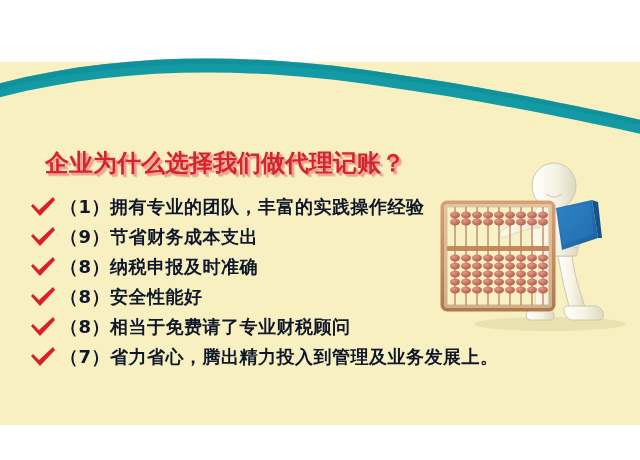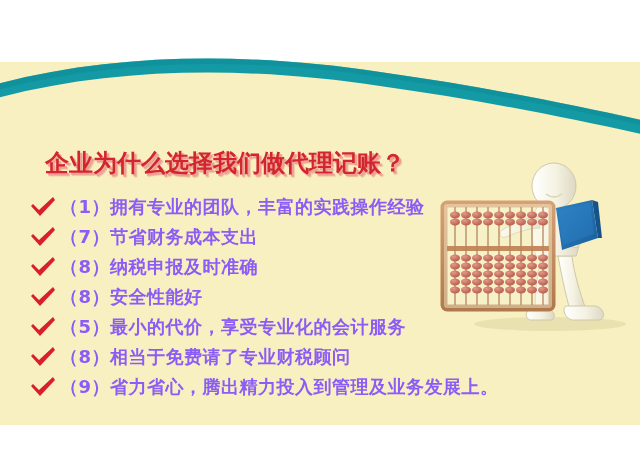--- a/index.html
+++ b/index.html
@@ -82,21 +82,21 @@
     left: 0;
     top: 4px;
     width: 26px;
     height: 22px;
     display: block;
   }
   .item-text {
     font-family: "DejaVu Sans", "Liberation Sans", sans-serif;
     font-size: 18px;
     font-weight: bold;
-    color: #8b5cf6;
+    color: #0f172a;
     letter-spacing: 0.5px;
   }
   
   .illustration {
     position: absolute;
     left: 430px;
     top: 160px;
     width: 210px;
     height: 180px;
   }
@@ -132,56 +132,50 @@
       <svg class="check-icon" viewBox="0 0 26 22">
         <path d="M1 10 L3 8 L9 14 L23 1 L25 4 L10 20 Z" fill="#d81f2a"></path>
       </svg>
       <span class="item-text">（1）拥有专业的团队，丰富的实践操作经验</span>
     </li>
 
     <li class="list-item">
       <svg class="check-icon" viewBox="0 0 26 22">
         <path d="M1 10 L3 8 L9 14 L23 1 L25 4 L10 20 Z" fill="#d81f2a"></path>
       </svg>
-      <span class="item-text">（7）节省财务成本支出</span>
+      <span class="item-text">（9）节省财务成本支出</span>
     </li>
 
     <li class="list-item">
       <svg class="check-icon" viewBox="0 0 26 22">
         <path d="M1 10 L3 8 L9 14 L23 1 L25 4 L10 20 Z" fill="#d81f2a"></path>
       </svg>
       <span class="item-text">（8）纳税申报及时准确</span>
     </li>
 
     <li class="list-item">
       <svg class="check-icon" viewBox="0 0 26 22">
         <path d="M1 10 L3 8 L9 14 L23 1 L25 4 L10 20 Z" fill="#d81f2a"></path>
       </svg>
       <span class="item-text">（8）安全性能好</span>
     </li>
 
-    <li class="list-item">
-      <svg class="check-icon" viewBox="0 0 26 22">
-        <path d="M1 10 L3 8 L9 14 L23 1 L25 4 L10 20 Z" fill="#d81f2a"></path>
-      </svg>
-      <span class="item-text">（5）最小的代价，享受专业化的会计服务</span>
-    </li>
 
     <li class="list-item">
       <svg class="check-icon" viewBox="0 0 26 22">
         <path d="M1 10 L3 8 L9 14 L23 1 L25 4 L10 20 Z" fill="#d81f2a"></path>
       </svg>
       <span class="item-text">（8）相当于免费请了专业财税顾问</span>
     </li>
 
     <li class="list-item">
       <svg class="check-icon" viewBox="0 0 26 22">
         <path d="M1 10 L3 8 L9 14 L23 1 L25 4 L10 20 Z" fill="#d81f2a"></path>
       </svg>
-      <span class="item-text">（9）省力省心，腾出精力投入到管理及业务发展上。</span>
+      <span class="item-text">（7）省力省心，腾出精力投入到管理及业务发展上。</span>
     </li>
 
   </ul>
 
   <div class="illustration">
     <svg viewBox="0 0 210 180">
       <defs>
         <linearGradient id="bodyGrad" x1="0" y1="0" x2="1" y2="0">
           <stop offset="0%" stop-color="#ffffff"></stop>
           <stop offset="55%" stop-color="#f5f2e2"></stop>

